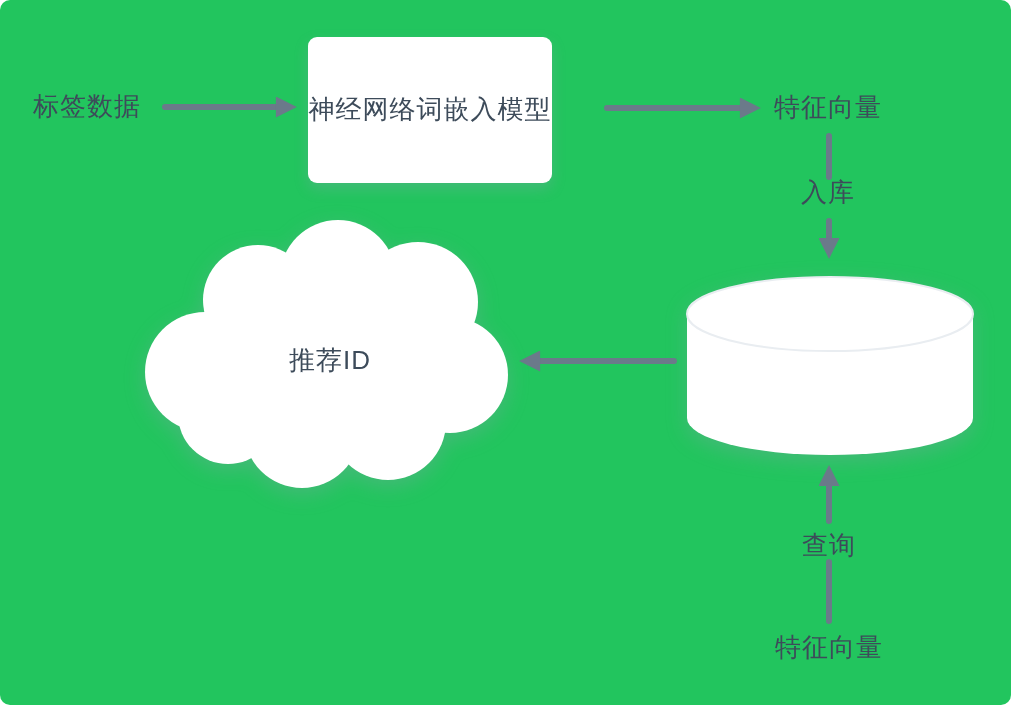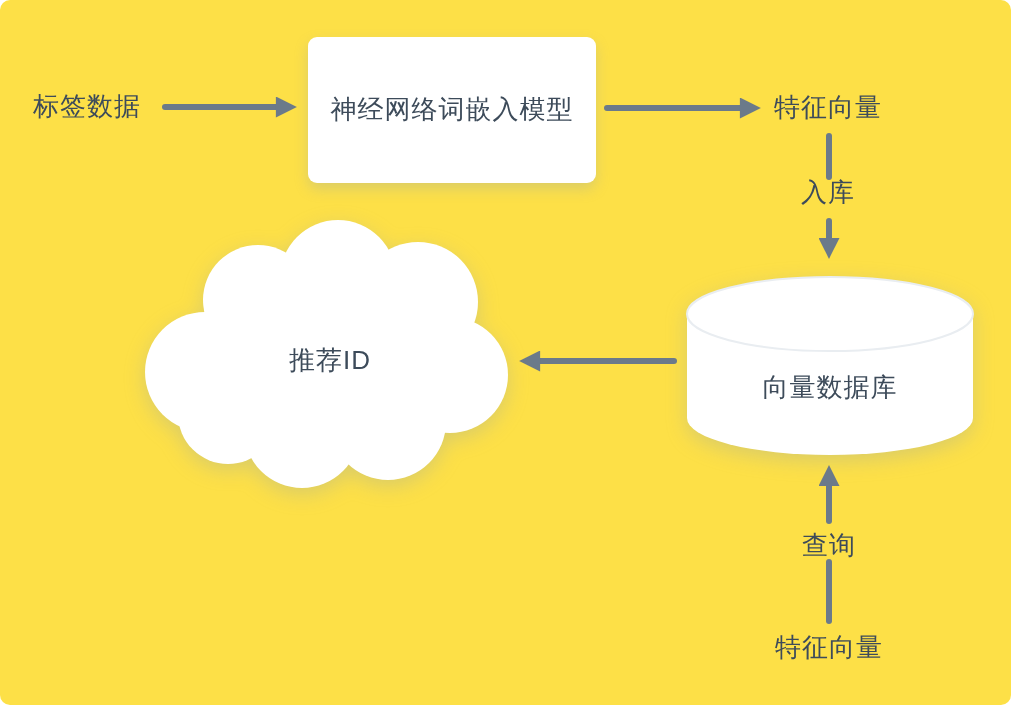--- a/index.html
+++ b/index.html
@@ -5,21 +5,21 @@
   html, body {
     margin: 0;
     padding: 0;
     background: #ffffff;
     font-family: "Liberation Sans", "DejaVu Sans", sans-serif;
   }
   .canvas {
     position: relative;
     width: 1011px;
     height: 705px;
-    background: #fde047;
+    background: #22c55e;
     border-radius: 10px;
     overflow: hidden;
   }
   .shapes {
     position: absolute;
     left: 0;
     top: 0;
     width: 1011px;
     height: 705px;
   }
@@ -30,21 +30,21 @@
     font-size: 26px;
     letter-spacing: 1px;
     white-space: nowrap;
     text-align: center;
     line-height: 1.2;
   }
   .node-box {
     position: absolute;
     left: 308px;
     top: 37px;
-    width: 288px;
+    width: 244px;
     height: 146px;
     background: #ffffff;
     border-radius: 9px;
     box-shadow: 0 6px 14px rgba(144, 161, 178, 0.30);
     display: flex;
     align-items: center;
     justify-content: center;
   }
   .node-box .diagram-label {
     position: static;
@@ -97,21 +97,20 @@
   <div class="diagram-label" style="left:87px; top:107px;">标签数据</div>
 
   <div class="node-box">
     <div class="diagram-label">神经网络词嵌入模型</div>
   </div>
 
   <div class="diagram-label" style="left:828px; top:108px;">特征向量</div>
 
   <div class="diagram-label" style="left:828px; top:193px;">入库</div>
 
-  <div class="diagram-label" style="left:830px; top:388px;">向量数据库</div>
 
   <div class="diagram-label" style="left:330px; top:361px;">推荐ID</div>
 
   <div class="diagram-label" style="left:829px; top:546px;">查询</div>
 
   <div class="diagram-label" style="left:829px; top:648px;">特征向量</div>
 
 </div>
 
 </body></html>

